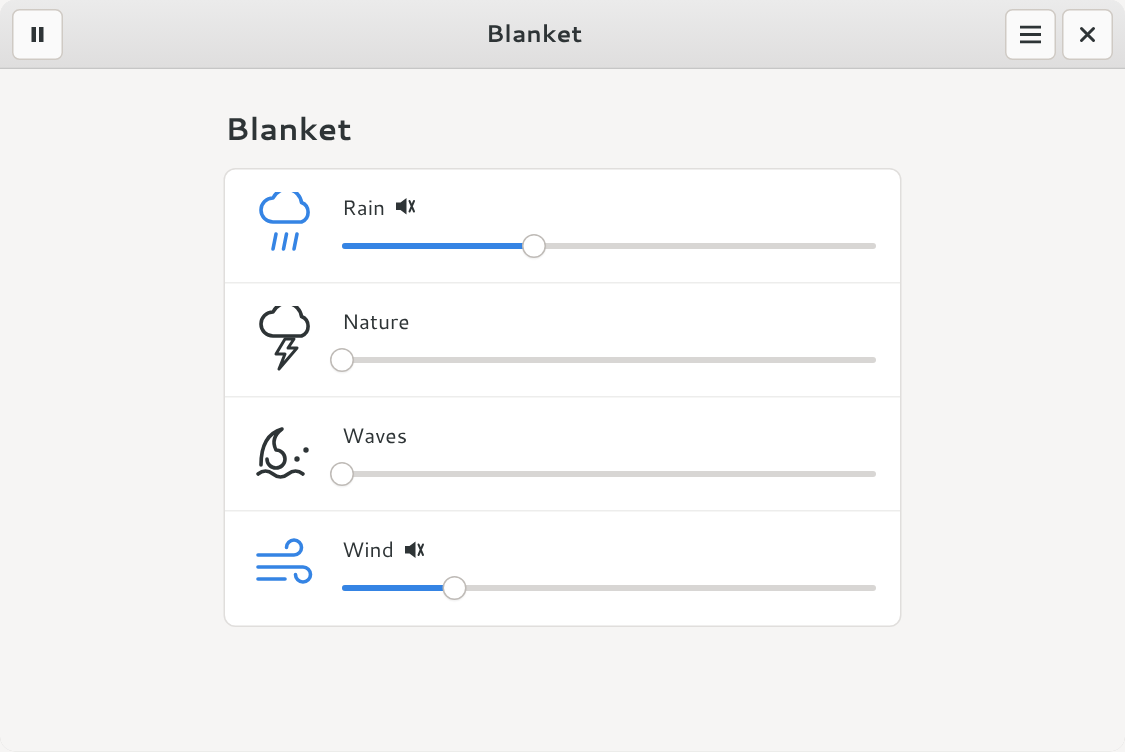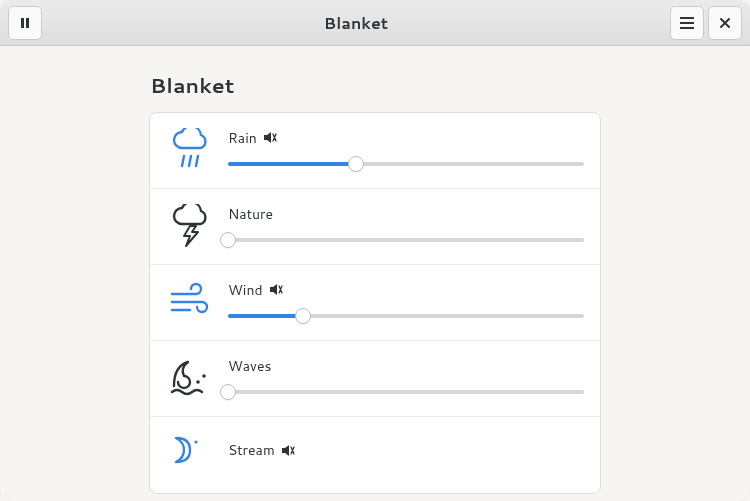--- a/index.html
+++ b/index.html
@@ -200,20 +200,41 @@
             <div class="track"></div>
             <div class="fill" style="width:0%;background:#2e3436"></div>
             <div class="thumb" style="left:0%"></div>
           </div>
         </div>
       </div>
 
       <div class="row">
         <div class="icon-col">
           <svg width="48" height="44" viewBox="0 0 48 44">
+              <path d="M6 36 q5-4 10 0 t10 0 t10 0" fill="none" stroke="#2e3436" stroke-width="2.4" stroke-linecap="round"></path>
+              <path d="M8 30 q0-20 14-24 q-8 6 -4 14 a6 6 0 1 1 -6 6" fill="none" stroke="#2e3436" stroke-width="2.4" stroke-linecap="round" stroke-linejoin="round"></path>
+              <circle cx="32" cy="26" r="1.8" fill="#2e3436"></circle>
+              <circle cx="38" cy="20" r="1.8" fill="#2e3436"></circle>
+            </svg>
+        </div>
+        <div class="detail-col">
+          <div class="label-line">
+            <span>Waves</span>
+          </div>
+          <div class="slider-wrap">
+            <div class="track"></div>
+            <div class="fill" style="width:0%;background:#2e3436"></div>
+            <div class="thumb" style="left:0%"></div>
+          </div>
+        </div>
+      </div>
+
+      <div class="row">
+        <div class="icon-col">
+          <svg width="48" height="44" viewBox="0 0 48 44">
               <path d="M6 14 h24 a5 5 0 1 0 -5-5" fill="none" stroke="#3584e4" stroke-width="2.4" stroke-linecap="round"></path>
               <path d="M6 22 h30 a5 5 0 1 1 -5 5" fill="none" stroke="#3584e4" stroke-width="2.4" stroke-linecap="round"></path>
               <path d="M6 30 h18" fill="none" stroke="#3584e4" stroke-width="2.4" stroke-linecap="round"></path>
             </svg>
         </div>
         <div class="detail-col">
           <div class="label-line">
             <span>Wind</span>
             <span class="spk">
                 <svg width="14" height="13" viewBox="0 0 14 13">
@@ -223,56 +244,16 @@
               </span>
           </div>
           <div class="slider-wrap">
             <div class="track"></div>
             <div class="fill" style="width:21%;background:#3584e4"></div>
             <div class="thumb" style="left:21%"></div>
           </div>
         </div>
       </div>
 
-      <div class="row">
-        <div class="icon-col">
-          <svg width="48" height="44" viewBox="0 0 48 44">
-              <path d="M6 36 q5-4 10 0 t10 0 t10 0" fill="none" stroke="#2e3436" stroke-width="2.4" stroke-linecap="round"></path>
-              <path d="M8 30 q0-20 14-24 q-8 6 -4 14 a6 6 0 1 1 -6 6" fill="none" stroke="#2e3436" stroke-width="2.4" stroke-linecap="round" stroke-linejoin="round"></path>
-              <circle cx="32" cy="26" r="1.8" fill="#2e3436"></circle>
-              <circle cx="38" cy="20" r="1.8" fill="#2e3436"></circle>
-            </svg>
-        </div>
-        <div class="detail-col">
-          <div class="label-line">
-            <span>Waves</span>
-          </div>
-          <div class="slider-wrap">
-            <div class="track"></div>
-            <div class="fill" style="width:0%;background:#2e3436"></div>
-            <div class="thumb" style="left:0%"></div>
-          </div>
-        </div>
-      </div>
-
-      <div class="row">
-        <div class="icon-col">
-          <svg width="48" height="44" viewBox="0 0 48 44">
-              <path d="M10 6 q14 0 14 12 q0 12 -14 12 q8 -4 8 -12 q0 -8 -8 -12 Z" fill="none" stroke="#3584e4" stroke-width="2.4" stroke-linejoin="round"></path>
-              <circle cx="30" cy="10" r="1.6" fill="#3584e4"></circle>
-            </svg>
-        </div>
-        <div class="detail-col">
-          <div class="label-line">
-            <span>Stream</span>
-            <span class="spk">
-                <svg width="14" height="13" viewBox="0 0 14 13">
-                  <path d="M1 4 h3 l4-3 v11 l-4-3 h-3 Z" fill="#2e3436"></path>
-                  <path d="M10 3 l3 7 M13 3 l-3 7" stroke="#2e3436" stroke-width="1.3" stroke-linecap="round"></path>
-                </svg>
-              </span>
-          </div>
-        </div>
-      </div>
 
     </div>
   </div>
 </div>
 
 </body></html>

